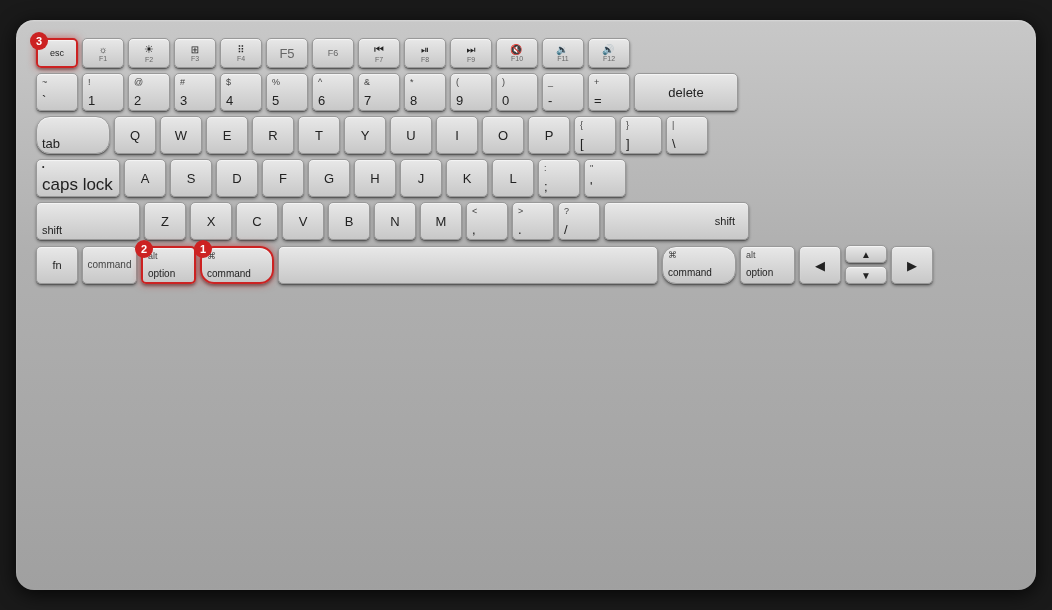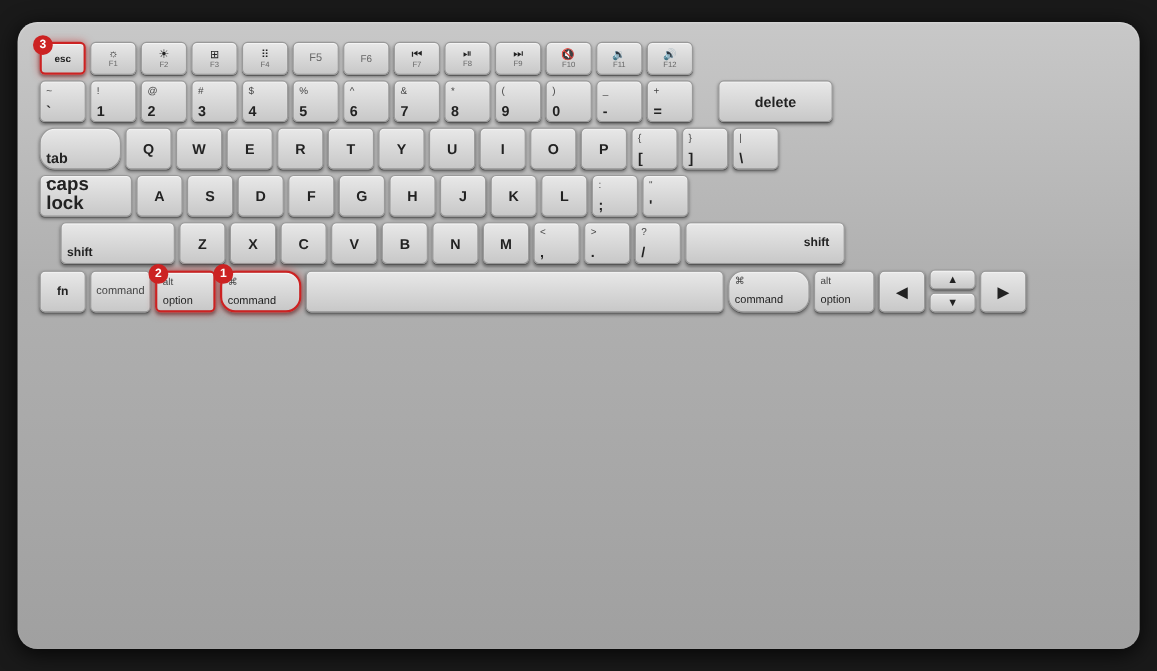--- a/index.html
+++ b/index.html
@@ -44,21 +44,21 @@
       justify-content: flex-end;
       align-items: flex-start;
       padding: 3px 5px;
       position: relative;
       cursor: pointer;
       color: #222;
     }
 
     .key .main-label {
       font-size: 13px;
-      font-weight: 700;
+      font-weight: 400;
       line-height: 1;
     }
 
     .key .sub-label {
       font-size: 9px;
       color: #444;
       line-height: 1;
     }
 
     .key .top-label {
@@ -67,21 +67,21 @@
       position: absolute;
       top: 3px;
       left: 5px;
     }
 
     
     .w1 { width: 42px; height: 38px; }
     .w125 { width: 55px; height: 38px; }
     .w175 { width: 74px; height: 38px; border-radius: 14px; }
     .w2 { width: 84px; height: 38px; }
-    .w25 { width: 104px; height: 38px; margin-left: 19px; }
+    .w25 { width: 104px; height: 38px; }
     .w3 { width: 125px; height: 38px; }
     .w35 { width: 145px; height: 38px; }
     .spacebar { width: 380px; height: 38px; }
 
     
     .fn-row .key {
       height: 30px;
     }
     .fn-row .key .main-label {
       font-size: 9px;
@@ -155,21 +155,21 @@
       </div>
     </div>
     <div class="key w1">
       <div class="key-inner" style="align-items:center;">
         <span style="font-size:10px;">⠿</span>
         <span class="fn-num">F4</span>
       </div>
     </div>
     <div class="key w1">
       <div class="key-inner" style="align-items:center;">
-        <span class="fn-num" style="font-size:10px;">F5</span>
+        <span class="fn-num" style="font-size:13px;">F5</span>
       </div>
     </div>
     <div class="key w1">
       <div class="key-inner" style="align-items:center;">
         <span class="fn-num" style="font-size:9px;">F6</span>
       </div>
     </div>
     <div class="key w1">
       <div class="key-inner" style="align-items:center;">
         <span style="font-size:11px;">⏮</span>

